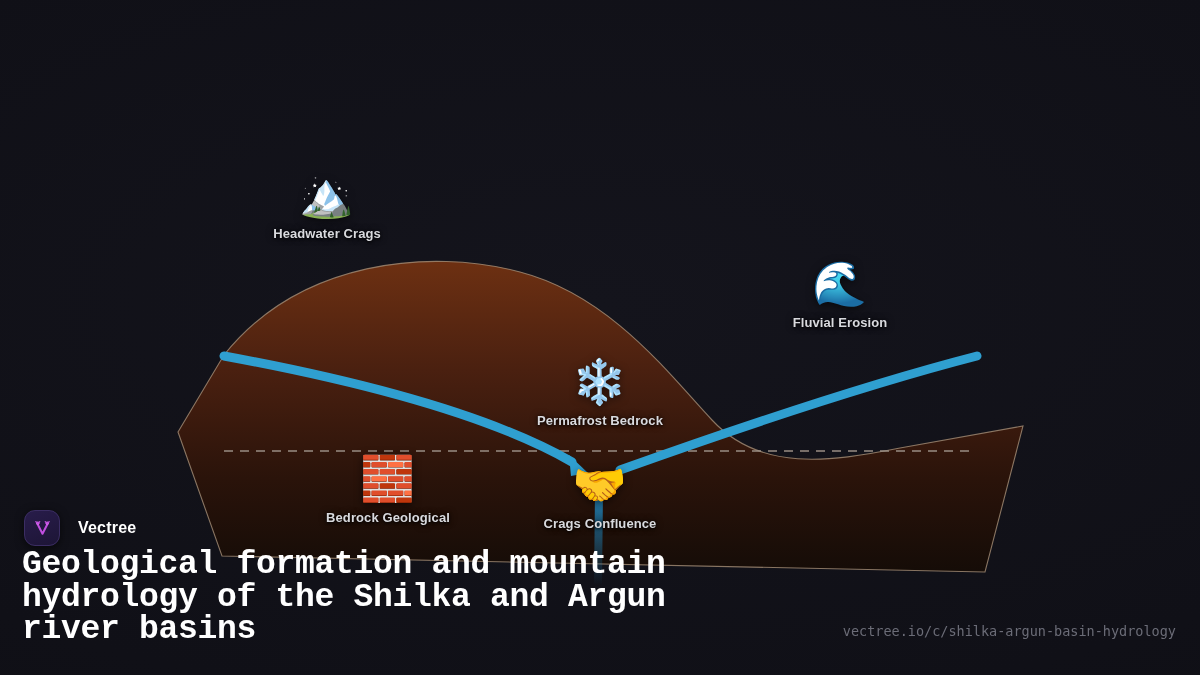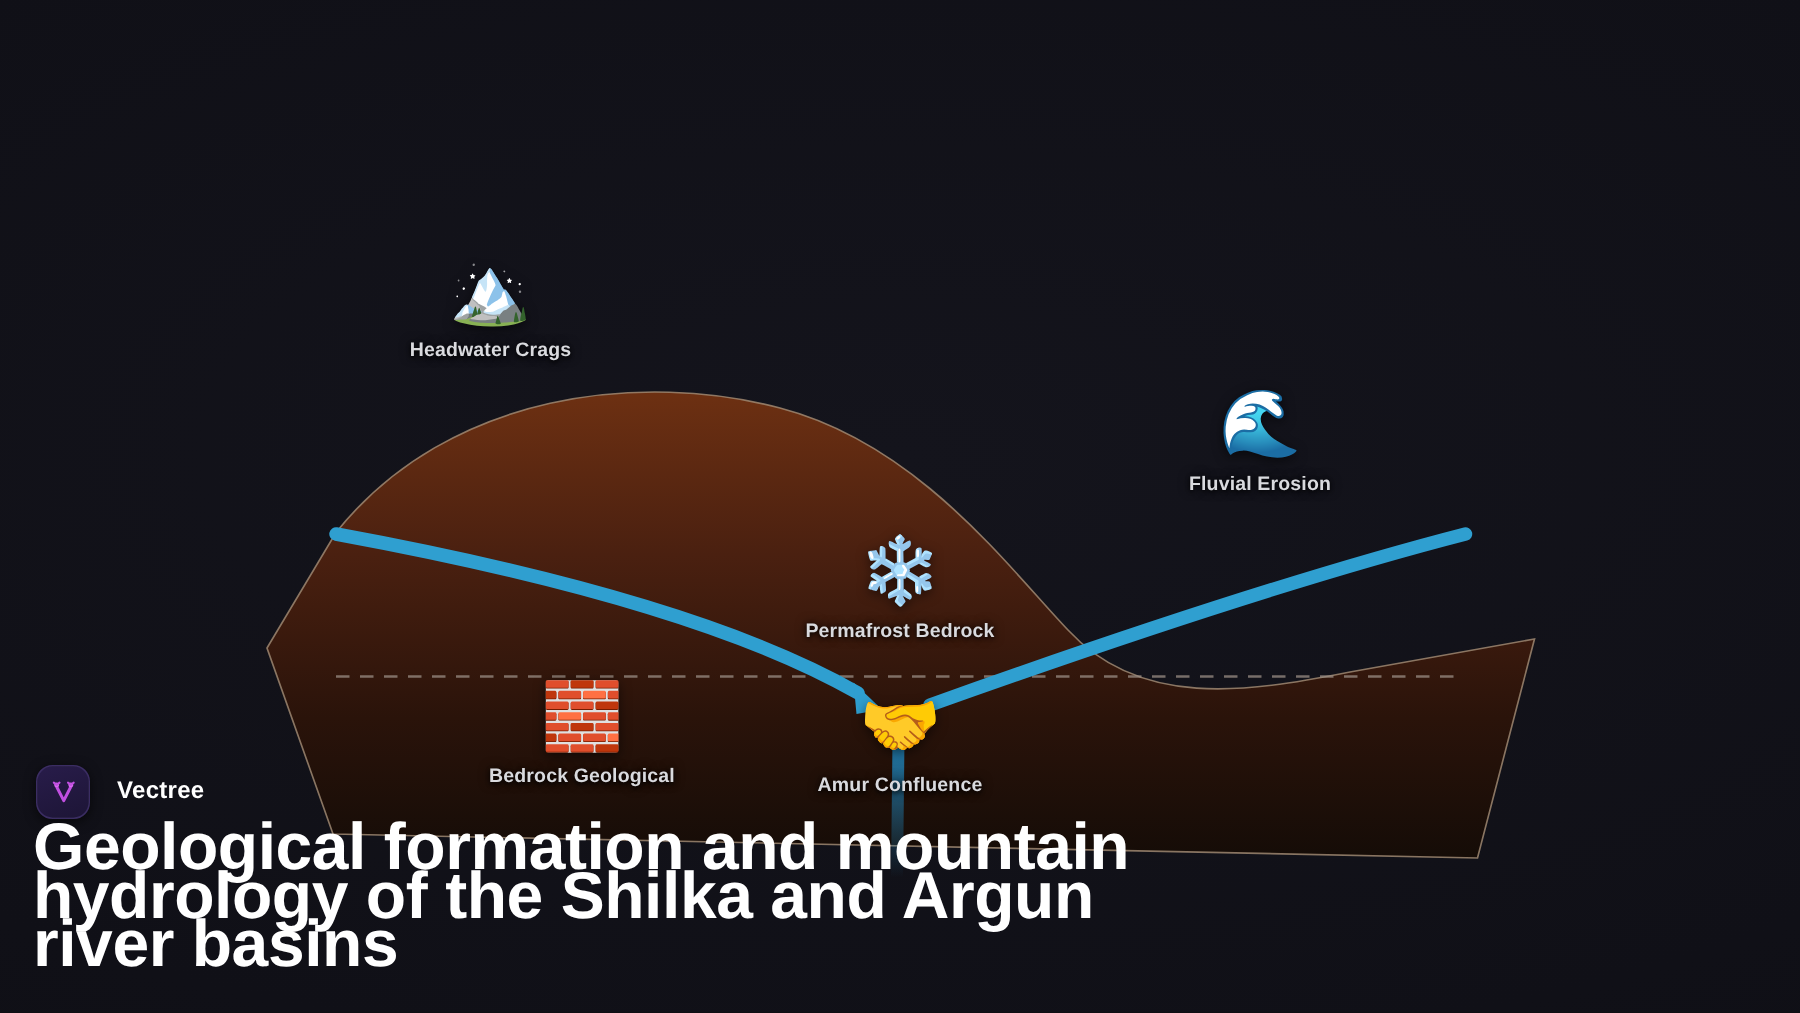--- a/index.html
+++ b/index.html
@@ -76,22 +76,22 @@
     letter-spacing: .2px;
   }
 
   
   #headline {
     position: absolute;
     left: 22px;
     top: 549px;
     width: 740px;
     margin: 0;
-    font-family: Liberation Sans, sans-serif;
-    font-size: 44px;
+    font-family: Liberation Mono, monospace;
+    font-size: 33px;
     line-height: 32.5px;
     font-weight: bold;
     color: #ffffff;
     letter-spacing: -0.3px;
   }
 
   
   #footer-url {
     position: absolute;
     right: 24px;
@@ -164,32 +164,33 @@
     <span class="nlabel">Permafrost Bedrock</span>
   </div>
 
   <div class="node" style="left:388px; top:489px;">
     <span class="glyph">🧱</span>
     <span class="nlabel">Bedrock Geological</span>
   </div>
 
   <div class="node" style="left:600px; top:495px;">
     <span class="glyph">🤝</span>
-    <span class="nlabel">Amur Confluence</span>
+    <span class="nlabel">Crags Confluence</span>
   </div>
 
   <div id="brand">
     <div id="brand-mark">
       <svg width="21" height="21" viewBox="0 0 24 24">
         <path d="M6.6 7.4 L12 18 L17.4 7.4" fill="none" stroke="#c04fe0" stroke-width="2.3" stroke-linecap="round" stroke-linejoin="round"></path>
         <circle cx="6.6" cy="6.0" r="1.9" fill="#d86bf0"></circle>
         <circle cx="17.4" cy="6.0" r="1.9" fill="#d86bf0"></circle>
         <path d="M4.4 4.3 L6.6 6.0 M8.8 4.3 L6.6 6.0" stroke="#c04fe0" stroke-width="1.5" stroke-linecap="round"></path>
         <path d="M15.2 4.3 L17.4 6.0 M19.6 4.3 L17.4 6.0" stroke="#c04fe0" stroke-width="1.5" stroke-linecap="round"></path>
       </svg>
     </div>
     <div id="brand-name">Vectree</div>
   </div>
 
   <h1 id="headline">Geological formation and mountain hydrology of the Shilka and Argun river basins</h1>
 
+  <div id="footer-url">vectree.io/c/shilka-argun-basin-hydrology</div>
 
 </div>
 
 </body></html>

